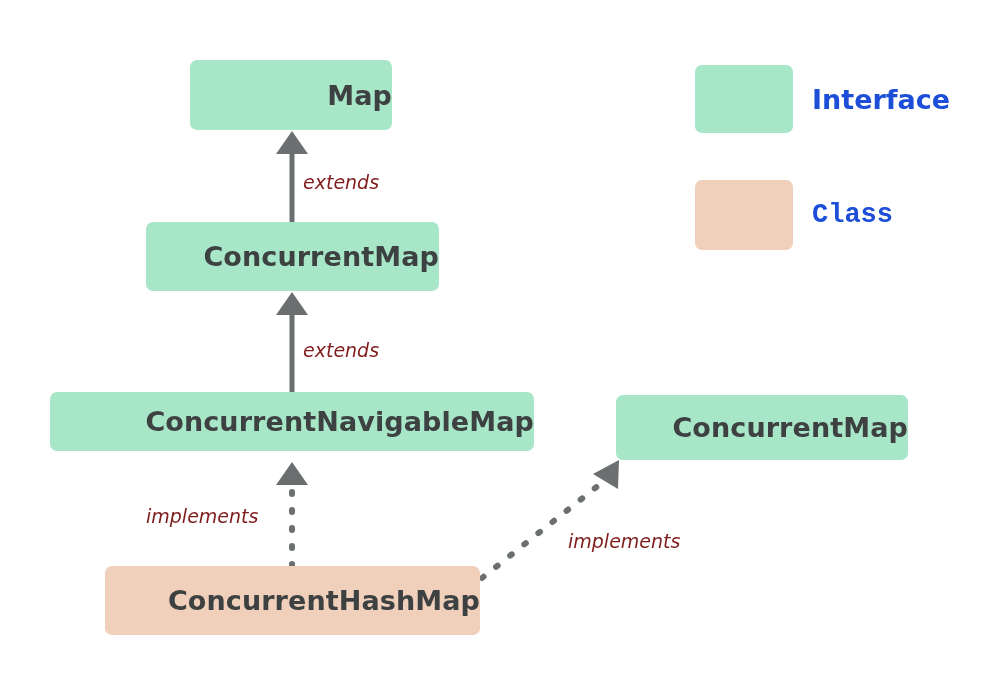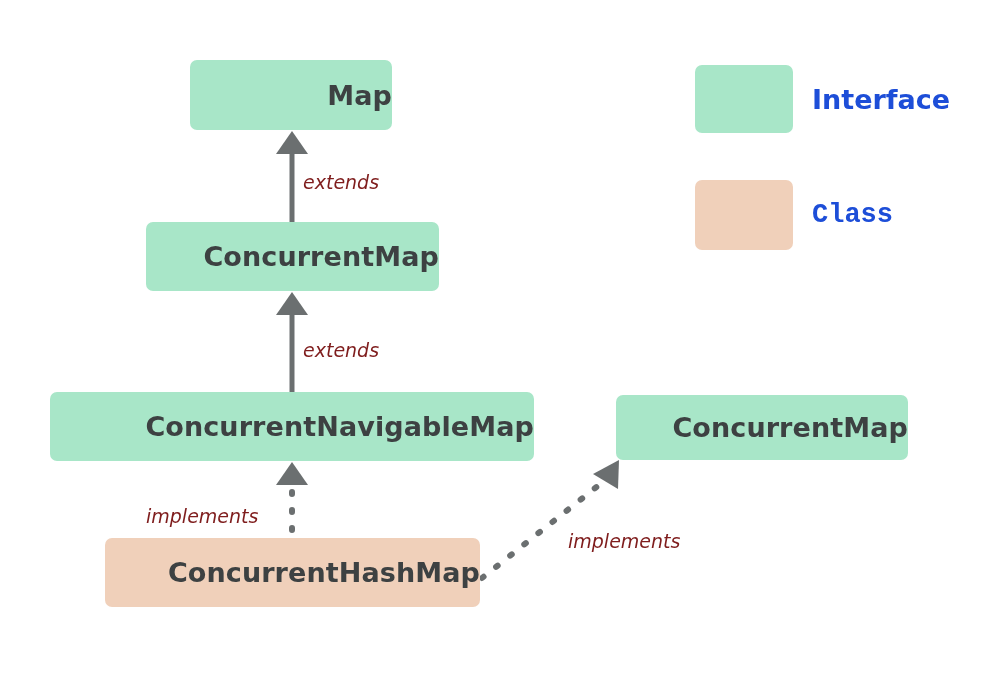--- a/index.html
+++ b/index.html
@@ -104,29 +104,29 @@
   </svg>
 
   <div class="node iface" style="left:190px; top:60px; width:202px; height:70px;">
     <span class="node-label">Map</span>
   </div>
 
   <div class="node iface" style="left:146px; top:222px; width:293px; height:69px;">
     <span class="node-label">ConcurrentMap</span>
   </div>
 
-  <div class="node iface" style="left:50px; top:392px; width:484px; height:69px;">
+  <div class="node iface" style="left:50px; top:392px; width:484px; height:59px;">
     <span class="node-label">ConcurrentNavigableMap</span>
   </div>
 
   <div class="node iface" style="left:616px; top:395px; width:292px; height:65px;">
     <span class="node-label">ConcurrentMap</span>
   </div>
 
-  <div class="node klass" style="left:105px; top:538px; width:375px; height:69px;">
+  <div class="node klass" style="left:105px; top:566px; width:375px; height:69px;">
     <span class="node-label">ConcurrentHashMap</span>
   </div>
 
   <span class="edge-label" style="left:303px; top:173px;">extends</span>
 
   <span class="edge-label" style="left:303px; top:341px;">extends</span>
 
   <span class="edge-label" style="left:146px; top:507px;">implements</span>
 
   <span class="edge-label" style="left:568px; top:532px;">implements</span>

